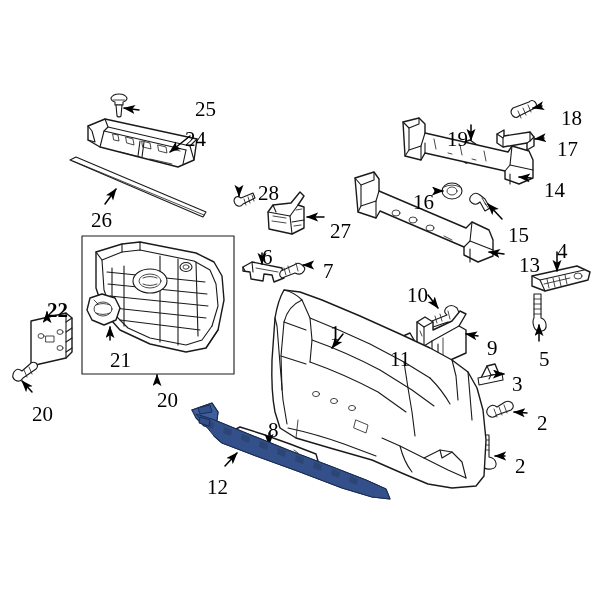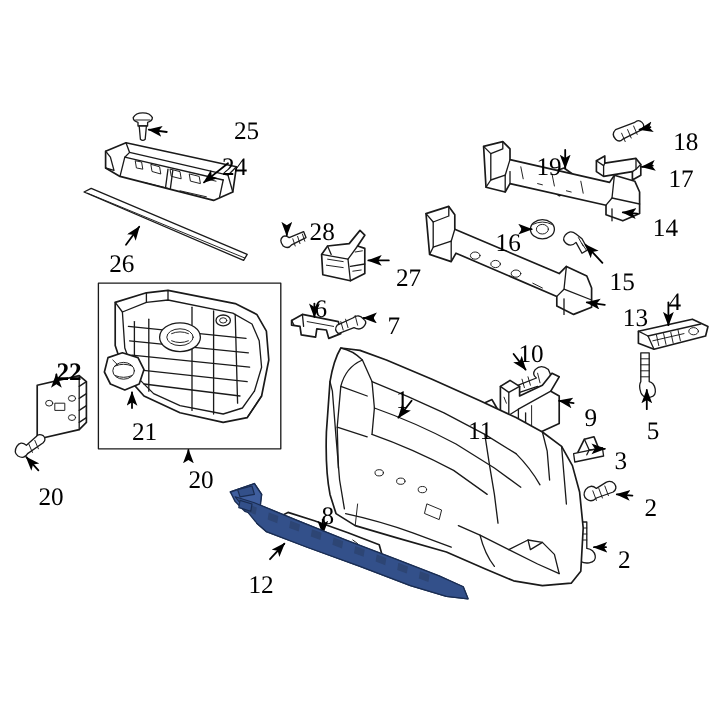--- a/index.html
+++ b/index.html
@@ -383,21 +383,21 @@
 <div class="callout" style="left:330px;top:323px;">1</div>
 <div class="callout" style="left:537px;top:413px;">2</div>
 <div class="callout" style="left:515px;top:456px;">2</div>
 <div class="callout" style="left:512px;top:374px;">3</div>
 <div class="callout" style="left:557px;top:241px;">4</div>
 <div class="callout" style="left:539px;top:349px;">5</div>
 <div class="callout" style="left:262px;top:247px;">6</div>
 <div class="callout" style="left:323px;top:261px;">7</div>
 <div class="callout" style="left:268px;top:420px;">8</div>
 <div class="callout" style="left:487px;top:338px;">9</div>
-<div class="callout" style="left:432px;top:285px;">10</div>
+<div class="callout" style="left:407px;top:285px;">10</div>
 <div class="callout" style="left:390px;top:349px;">11</div>
 <div class="callout" style="left:207px;top:477px;">12</div>
 <div class="callout" style="left:519px;top:255px;text-align:center;">13</div>
 <div class="callout" style="left:544px;top:180px;">14</div>
 <div class="callout" style="left:508px;top:225px;">15</div>
 <div class="callout" style="left:413px;top:192px;">16</div>
 <div class="callout" style="left:557px;top:139px;">17</div>
 <div class="callout" style="left:561px;top:108px;">18</div>
 <div class="callout" style="left:447px;top:112px;margin-top:17px;">19</div>
 <div class="callout" style="left:157px;top:390px;">20</div>

